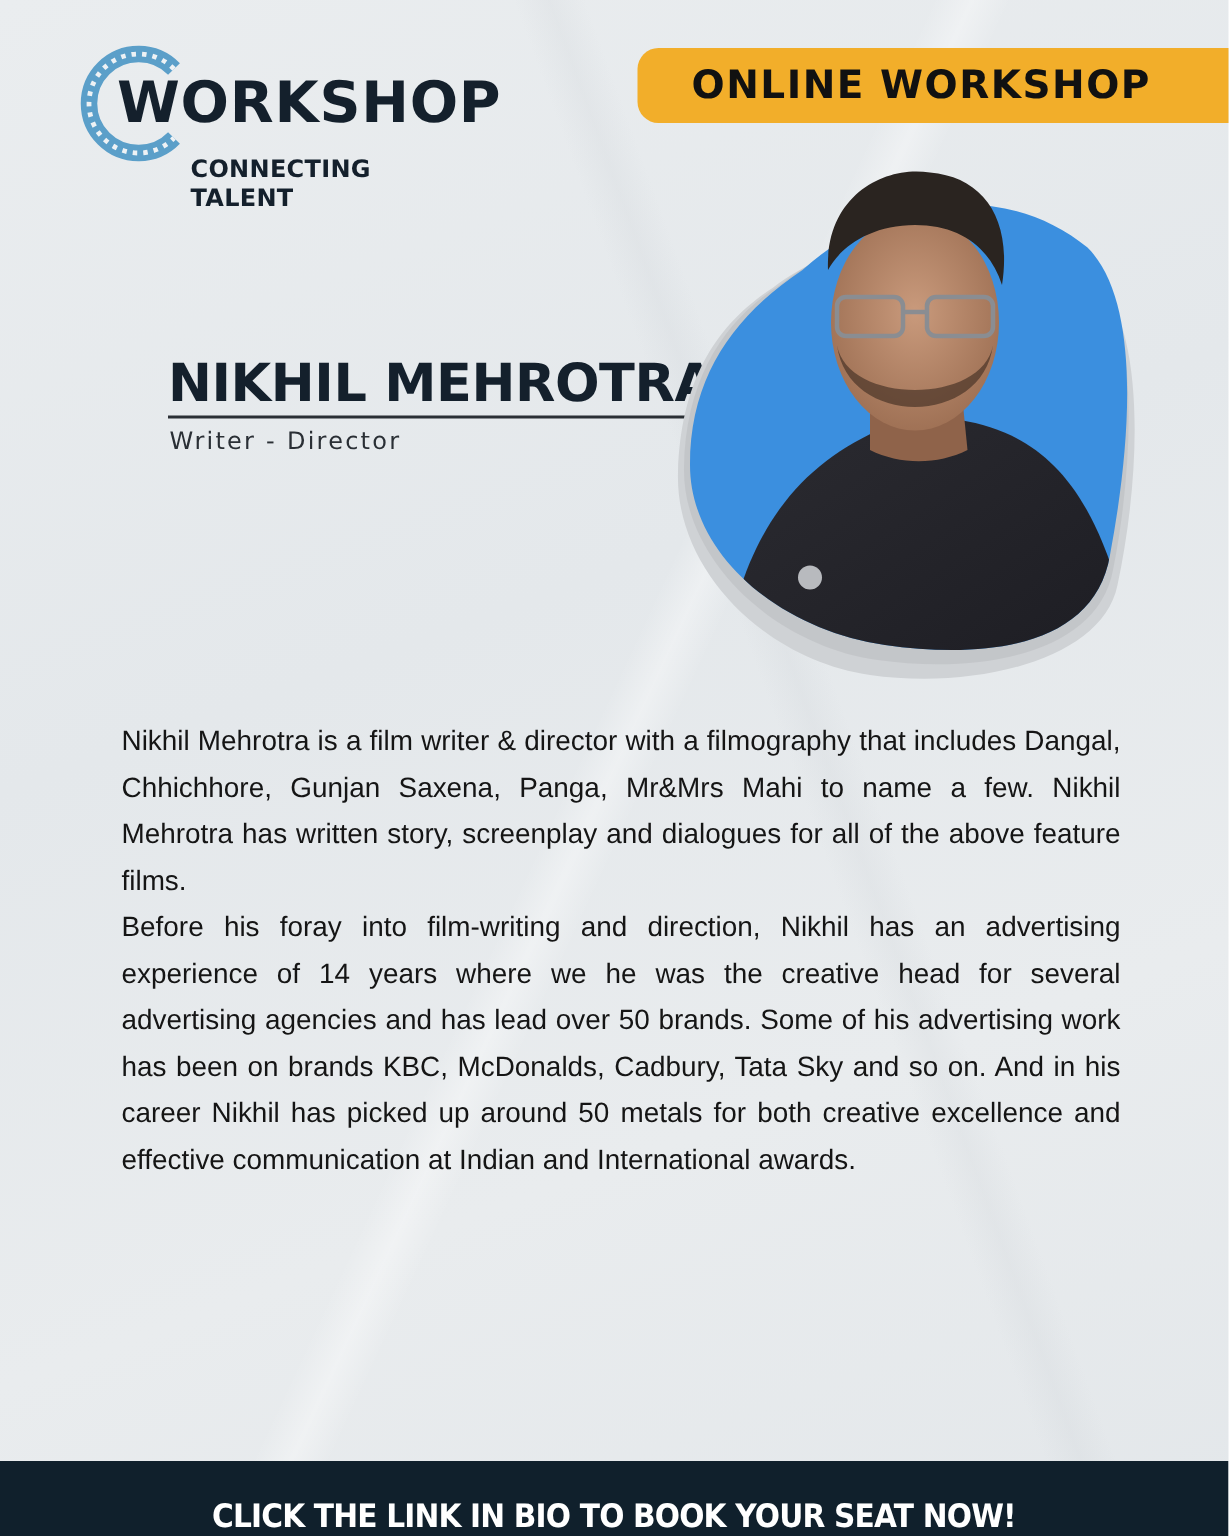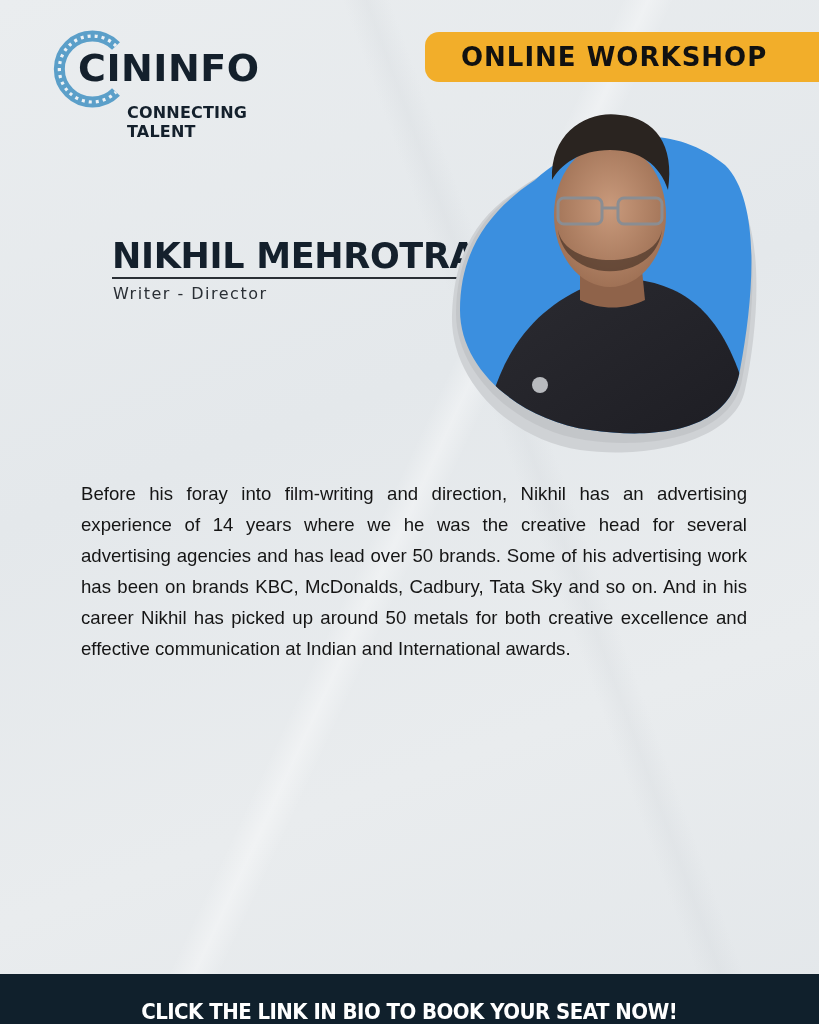--- a/index.html
+++ b/index.html
@@ -85,21 +85,21 @@
 </head>
 <body>
 
 <div class="paper-crease"></div>
 
 <div class="logo">
   <svg class="logo-ring" viewBox="0 0 78 78">
     <path d="M 66 16 A 33 33 0 1 0 66 62" fill="none" stroke="#5b9fc9" stroke-width="11" stroke-linecap="butt"></path>
     <path d="M 66 16 A 33 33 0 1 0 66 62" fill="none" stroke="#eef2f5" stroke-width="3.2" stroke-dasharray="3 4"></path>
   </svg>
-  <div class="logo-name">CININFO</div>
+  <div class="logo-name">WORKSHOP</div>
   <div class="logo-tag">CONNECTING TALENT</div>
 </div>
 
 <div class="badge">
   <span class="badge-text">ONLINE WORKSHOP</span>
 </div>
 
 <div class="speaker-name">NIKHIL MEHROTRA</div>
 <div class="speaker-rule"></div>
 <div class="speaker-role">Writer - Director</div>
@@ -139,18 +139,19 @@
       <line x1="162" y1="98" x2="178" y2="98" stroke="#8a8d92" stroke-width="3"></line>
 
       <circle cx="100" cy="275" r="8" fill="#dde0e4" opacity="0.8"></circle>
     </g>
 
     <path d="M 112 70 C 110 20, 150 0, 180 5 C 215 8, 235 35, 228 80 C 220 55, 200 40, 170 40 C 140 40, 120 55, 112 70 Z" fill="#2a2420"></path>
   </svg>
 </div>
 
 <div class="bio">
+  <p>Nikhil Mehrotra is a film writer &amp; director with a filmography that includes Dangal, Chhichhore, Gunjan Saxena, Panga, Mr&amp;Mrs Mahi to name a few. Nikhil Mehrotra has written story, screenplay and dialogues for all of the above feature films.</p>
   <p>Before his foray into film-writing and direction, Nikhil has an advertising experience of 14 years where we he was the creative head for several advertising agencies and has lead over 50 brands. Some of his advertising work has been on brands KBC, McDonalds, Cadbury, Tata Sky and so on. And in his career Nikhil has picked up around 50 metals for both creative excellence and effective communication at Indian and International awards.</p>
 </div>
 
 <div class="cta">
   <span class="cta-text">CLICK THE LINK IN BIO TO BOOK YOUR SEAT NOW!</span>
 </div>
 
 </body></html>

